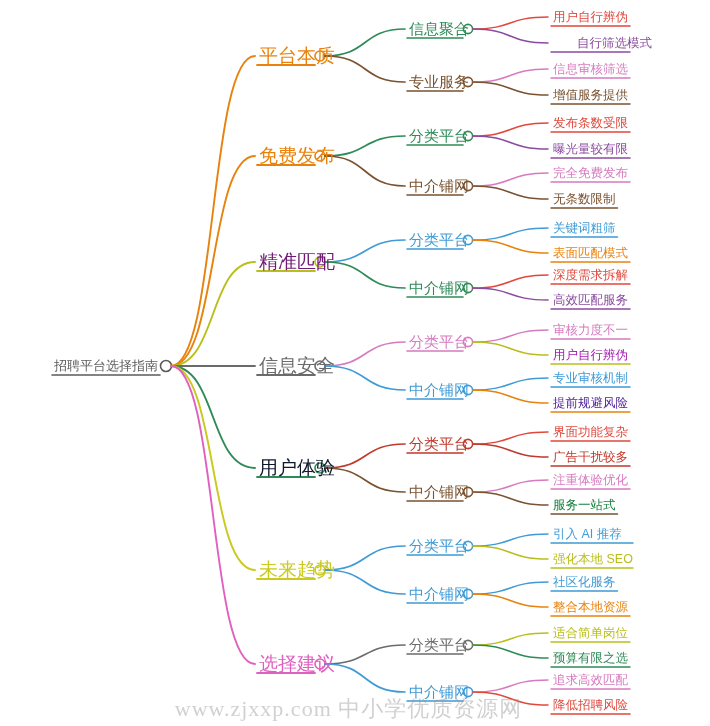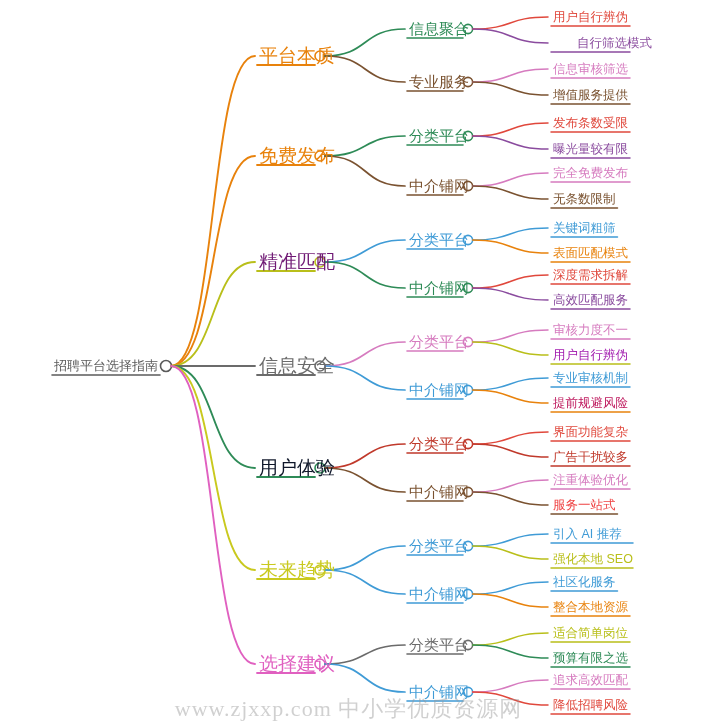--- a/index.html
+++ b/index.html
@@ -161,28 +161,28 @@
       <div class="lbl l3" style="left: 553px; top: 253px; color: rgb(232, 130, 12);">表面匹配模式</div>
       <div class="lbl l2" style="left: 409px; top: 288px; color: rgb(46, 139, 87);">中介铺网</div>
       <div class="lbl l3" style="left: 553px; top: 275px; color: rgb(224, 72, 60);">深度需求拆解</div>
       <div class="lbl l3" style="left: 553px; top: 300px; color: rgb(138, 75, 158);">高效匹配服务</div>
       <div class="lbl l1" style="left: 259px; top: 366px; color: rgb(107, 107, 107);">信息安全</div>
       <div class="lbl l2" style="left: 409px; top: 342px; color: rgb(214, 123, 191);">分类平台</div>
       <div class="lbl l3" style="left: 553px; top: 330px; color: rgb(214, 123, 191);">审核力度不一</div>
       <div class="lbl l3" style="left: 553px; top: 355px; color: #a21caf;">用户自行辨伪</div>
       <div class="lbl l2" style="left: 409px; top: 390px; color: rgb(63, 155, 214);">中介铺网</div>
       <div class="lbl l3" style="left: 553px; top: 378px; color: rgb(63, 155, 214);">专业审核机制</div>
-      <div class="lbl l3" style="left: 553px; top: 403px; color: #be185d;">提前规避风险</div>
+      <div class="lbl l3" style="left: 553px; top: 403px; color: #4c1d95;">提前规避风险</div>
       <div class="lbl l1" style="left: 259px; top: 468px; color: #0f172a;">用户体验</div>
       <div class="lbl l2" style="left: 409px; top: 444px; color: rgb(192, 57, 43);">分类平台</div>
       <div class="lbl l3" style="left: 553px; top: 432px; color: rgb(224, 72, 60);">界面功能复杂</div>
       <div class="lbl l3" style="left: 553px; top: 457px; color: rgb(192, 57, 43);">广告干扰较多</div>
       <div class="lbl l2" style="left: 409px; top: 492px; color: rgb(122, 82, 48);">中介铺网</div>
       <div class="lbl l3" style="left: 553px; top: 480px; color: rgb(214, 123, 191);">注重体验优化</div>
-      <div class="lbl l3" style="left: 553px; top: 505px; color: #ef4444;">服务一站式</div>
+      <div class="lbl l3" style="left: 553px; top: 505px; color: #15803d;">服务一站式</div>
       <div class="lbl l1" style="left: 259px; top: 570px; color: rgb(201, 201, 30);">未来趋势</div>
       <div class="lbl l2" style="left: 409px; top: 546px; color: rgb(63, 155, 214);">分类平台</div>
       <div class="lbl l3" style="left: 553px; top: 534px; color: rgb(63, 155, 214);">引入 AI 推荐</div>
       <div class="lbl l3" style="left: 553px; top: 559px; color: rgb(185, 191, 26);">强化本地 SEO</div>
       <div class="lbl l2" style="left: 409px; top: 594px; color: rgb(63, 155, 214);">中介铺网</div>
       <div class="lbl l3" style="left: 553px; top: 582px; color: rgb(63, 155, 214);">社区化服务</div>
       <div class="lbl l3" style="left: 553px; top: 607px; color: rgb(232, 130, 12);">整合本地资源</div>
       <div class="lbl l1" style="left: 259px; top: 664px; color: rgb(224, 96, 192);">选择建议</div>
       <div class="lbl l2" style="left: 409px; top: 645px; color: rgb(107, 107, 107);">分类平台</div>
       <div class="lbl l3" style="left: 553px; top: 633px; color: rgb(185, 191, 26);">适合简单岗位</div>

